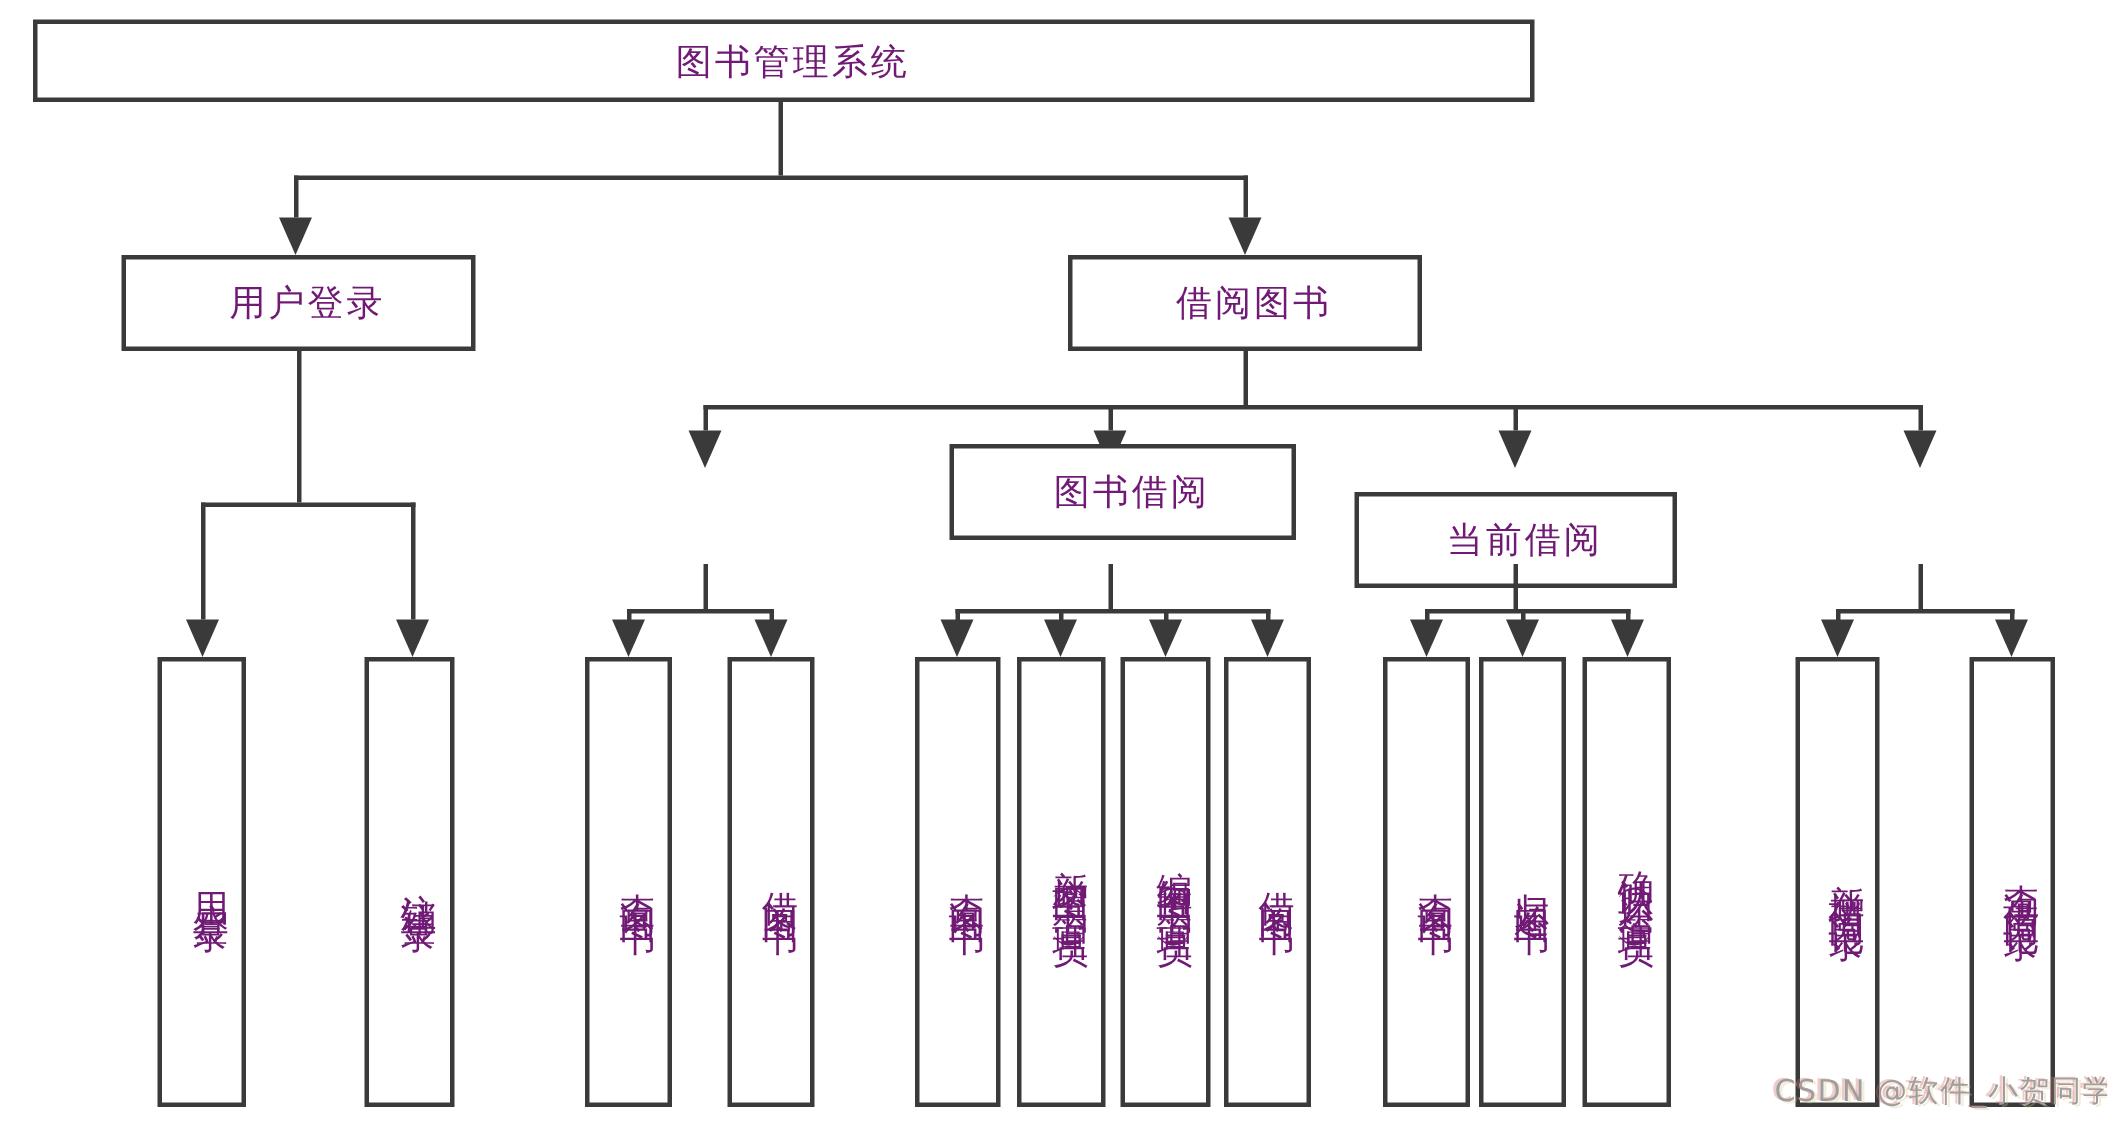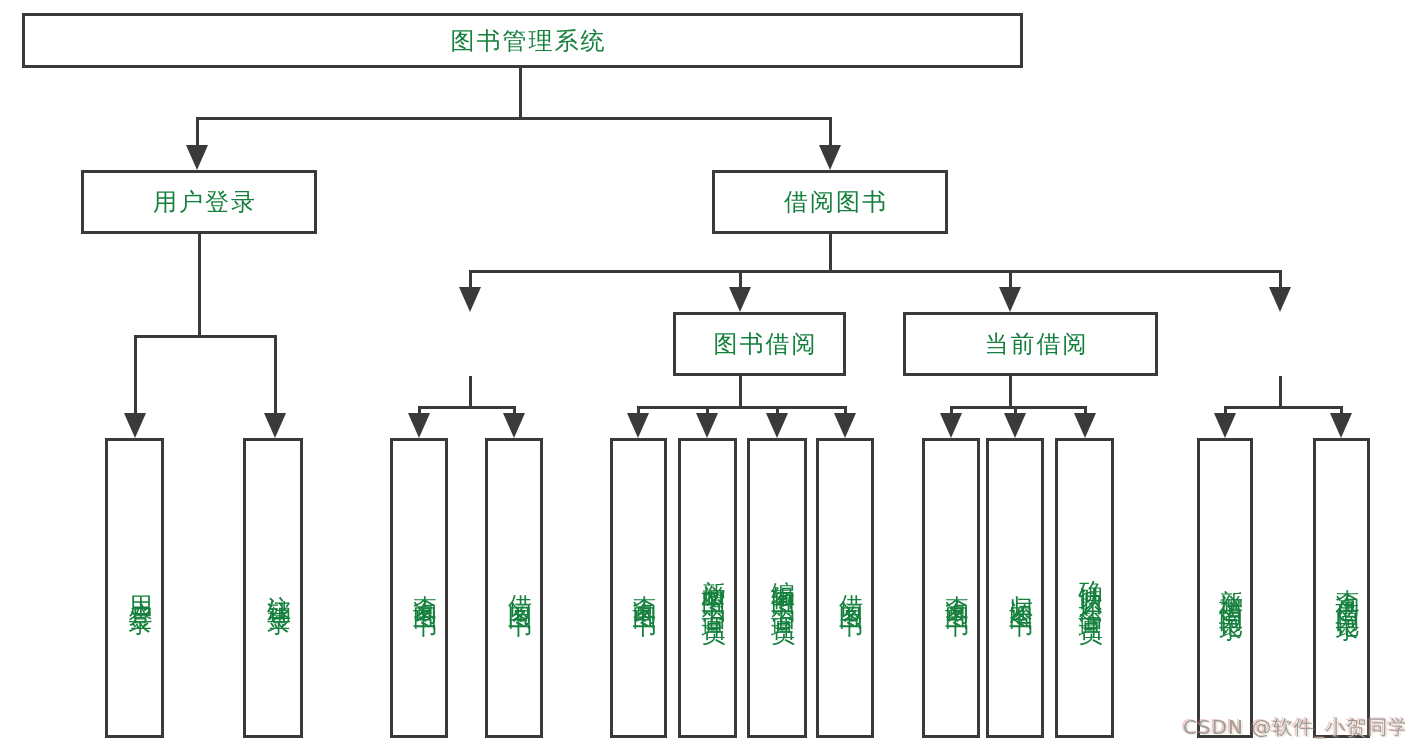--- a/index.html
+++ b/index.html
@@ -7,21 +7,21 @@
     position:relative;
     width:1405px;height:747px;
     background:#ffffff;
     font-family:"DejaVu Sans","Liberation Sans",sans-serif;
     overflow:hidden;
   }
   .box{
     position:absolute;box-sizing:border-box;
     border:3px solid #3a3a3a;background:#ffffff;
     display:flex;align-items:center;justify-content:center;
-    font-size:24px;color:#15803d;letter-spacing:2px;
+    font-size:24px;color:#701a75;letter-spacing:2px;
     white-space:nowrap;
     padding-left:12px;
   }
   .vleaf{
     writing-mode:vertical-rl;text-orientation:mixed;
     letter-spacing:6px;font-size:24px;line-height:1;
     white-space:normal;
   }
   .vline{position:absolute;width:3px;background:#3a3a3a;}
   .hline{position:absolute;height:3px;background:#3a3a3a;}
@@ -66,22 +66,22 @@
   <div class="hline" style="left:468.5px;top:270px;width:813px;"></div>
   <div class="vline" style="left:468.5px;top:270px;height:17px;"></div>
   <div class="ah" style="left:459px;top:287px;"></div>
   <div class="vline" style="left:738.5px;top:270px;height:17px;"></div>
   <div class="ah" style="left:729px;top:287px;"></div>
   <div class="vline" style="left:1008.5px;top:270px;height:17px;"></div>
   <div class="ah" style="left:999px;top:287px;"></div>
   <div class="vline" style="left:1278.5px;top:270px;height:17px;"></div>
   <div class="ah" style="left:1269px;top:287px;"></div>
 
-  <div class="box" style="left:633px;top:312px;width:173px;height:64px;margin-left:40px;">图书借阅</div>
-  <div class="box" style="left:903px;top:312px;width:255px;height:64px;">当前借阅</div>
+  <div class="box" style="left:633px;top:296px;width:231px;height:64px;">图书借阅</div>
+  <div class="box" style="left:903px;top:328px;width:215px;height:64px;">当前借阅</div>
 
   <div class="vline" style="left:468.5px;top:376px;height:30px;"></div>
   <div class="hline" style="left:417.5px;top:406px;width:98px;"></div>
   <div class="vline" style="left:417.5px;top:406px;height:8px;"></div>
   <div class="ah" style="left:408px;top:413px;"></div>
   <div class="vline" style="left:512.5px;top:406px;height:8px;"></div>
   <div class="ah" style="left:503px;top:413px;"></div>
 
   <div class="vline" style="left:738.5px;top:376px;height:30px;"></div>
   <div class="hline" style="left:636.5px;top:406px;width:210px;"></div>

